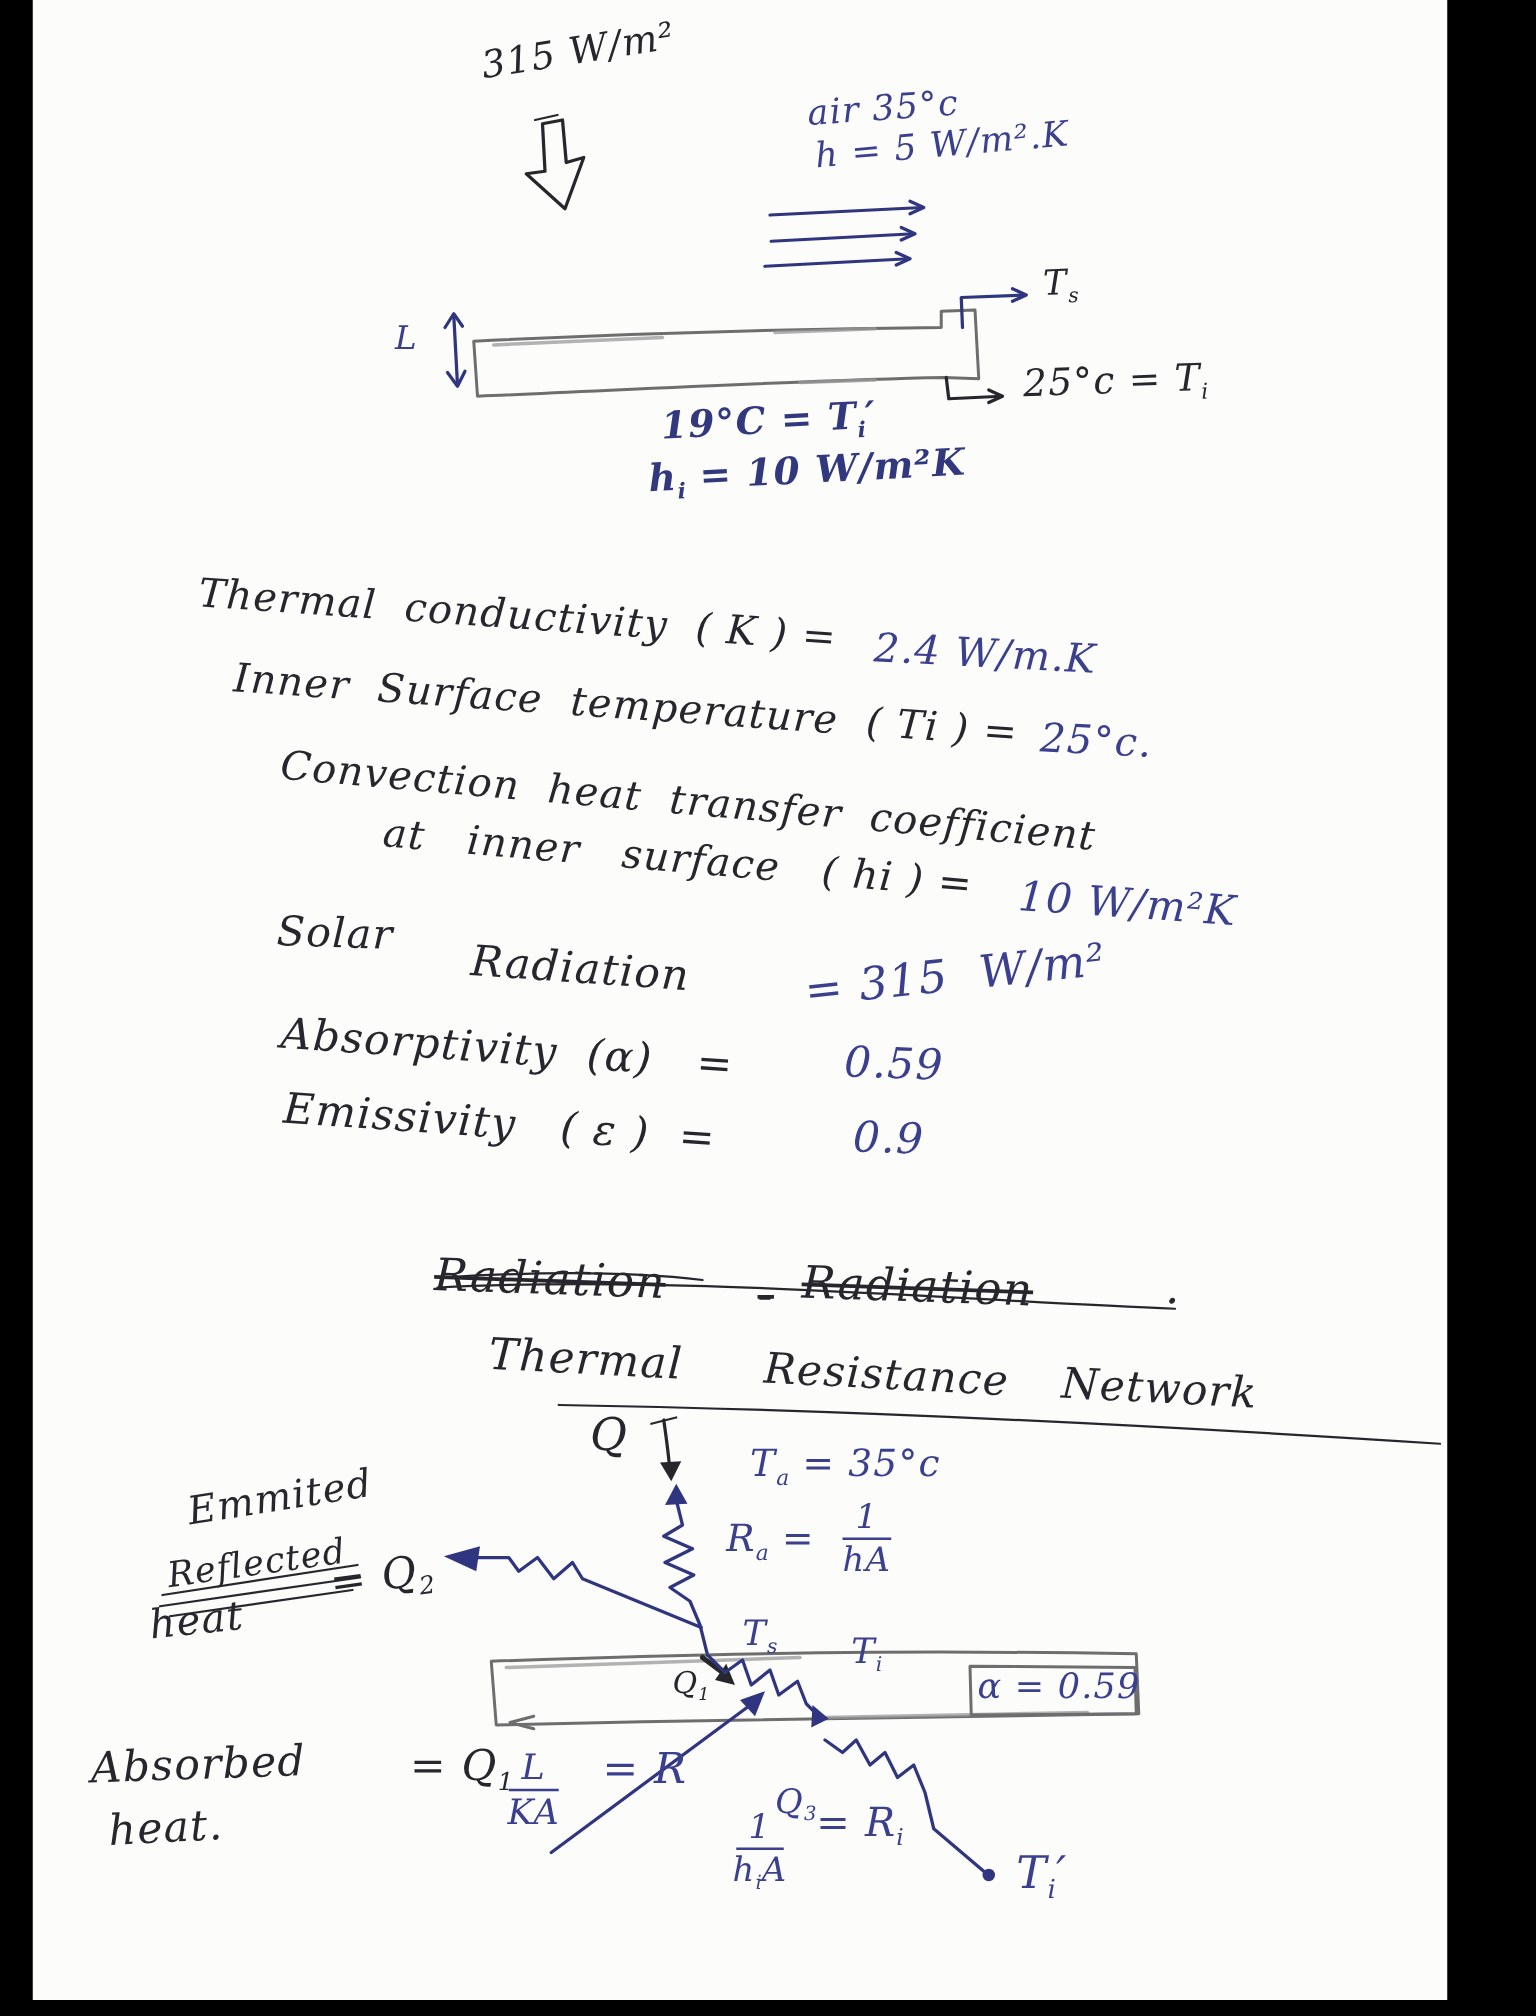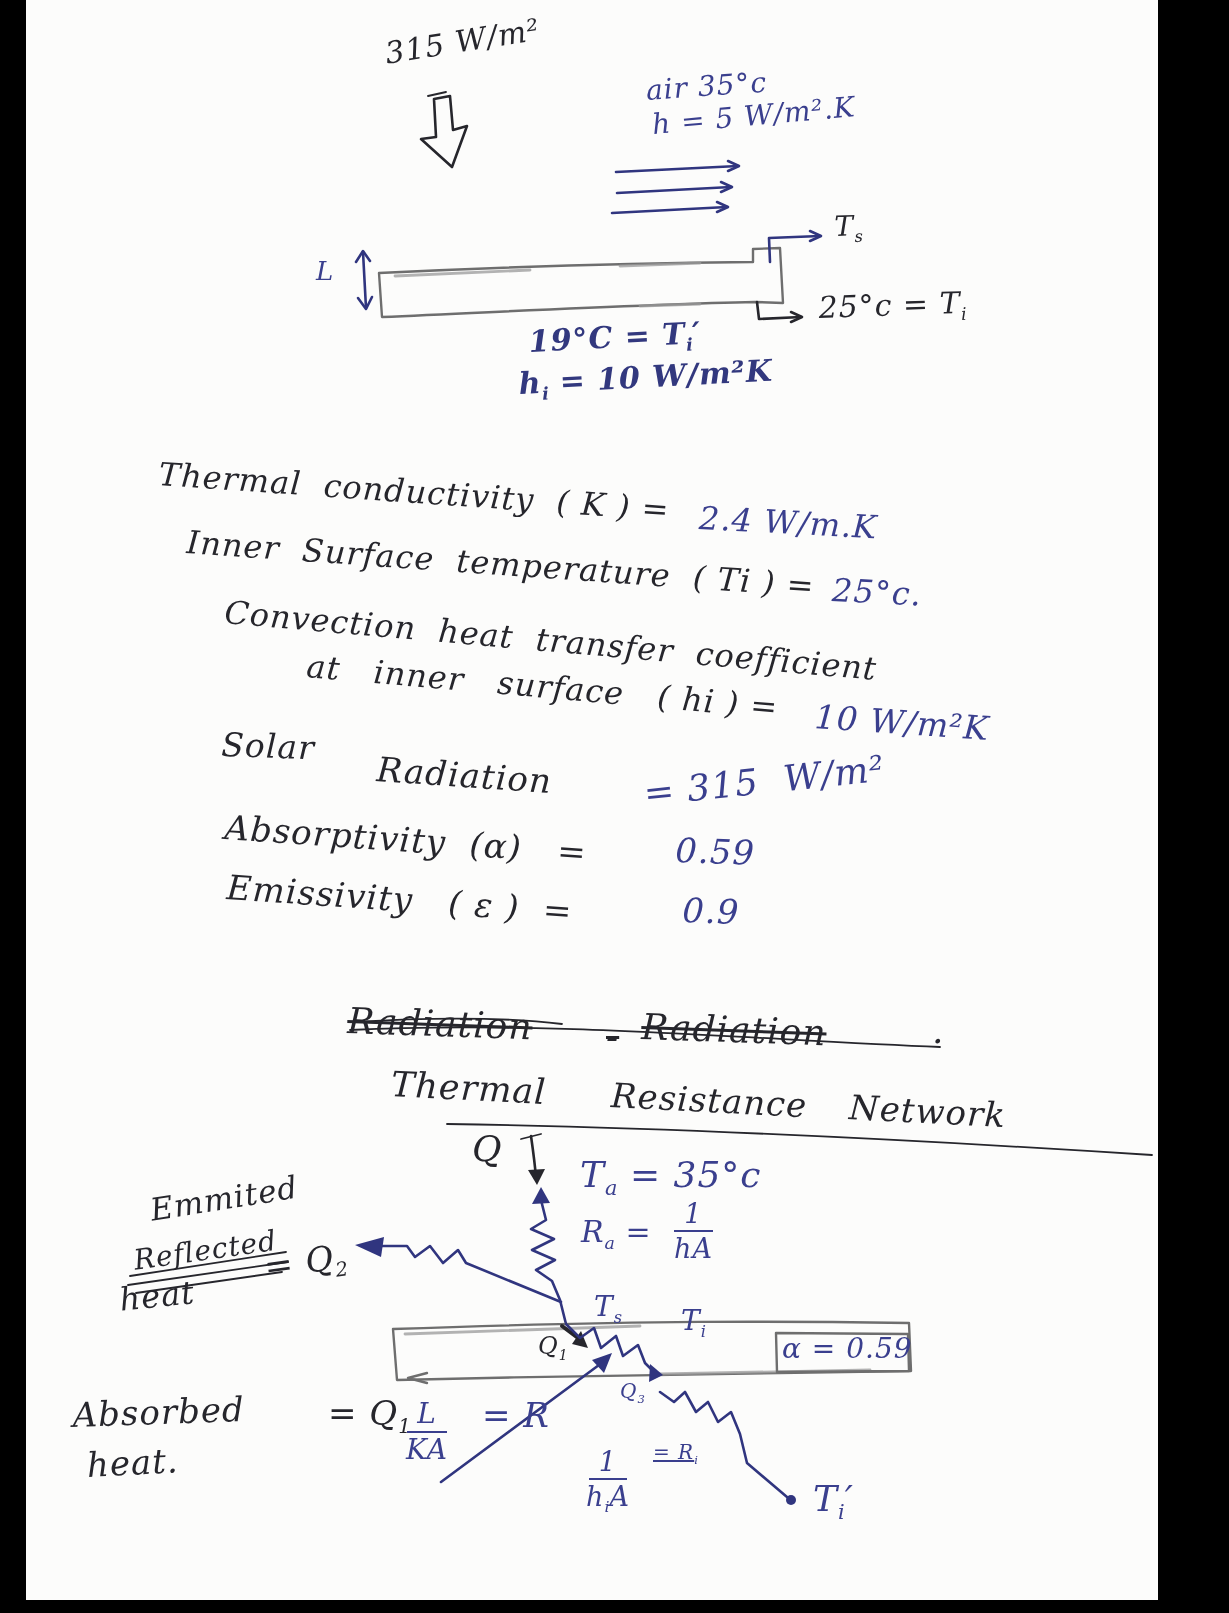--- a/index.html
+++ b/index.html
@@ -157,40 +157,40 @@
   <div class="hw black pstrike" style="left:348px;top:1002px;font-size:36px;transform:rotate(2deg);">Radiation</div>
   <div class="hw black pstrike" style="left:606px;top:1018px;font-size:36px;">-</div>
   <div class="hw black pstrike" style="left:642px;top:1008px;font-size:36px;transform:rotate(2deg);">Radiation</div>
   <div class="hw black" style="left:932px;top:1012px;font-size:36px;">.</div>
 
   <div class="hw black" style="left:392px;top:1066px;font-size:35px;transform:rotate(3deg);">Thermal</div>
   <div class="hw black" style="left:612px;top:1078px;font-size:34px;transform:rotate(3deg);">Resistance</div>
   <div class="hw black" style="left:850px;top:1090px;font-size:34px;transform:rotate(3deg);">Network</div>
 
   <div class="hw black" style="left:472px;top:1130px;font-size:36px;">Q</div>
-  <div class="hw blue" style="left:580px;top:1156px;font-size:36px;"><span>T</span><sub>a</sub><span> = 35°c</span></div>
+  <div class="hw blue" style="left:600px;top:1156px;font-size:30px;"><span>T</span><sub>a</sub><span> = 35°c</span></div>
   <div class="hw blue" style="left:581px;top:1216px;font-size:30px;"><span>R</span><sub>a</sub><span> =</span></div>
   <div class="hw blue frac" style="left:674px;top:1200px;font-size:27px;"><span class="num">1</span><span class="den">hA</span></div>
 
   <div class="hw black" style="left:148px;top:1194px;font-size:31px;transform:rotate(-9deg);">Emmited</div>
   <div class="hw black" style="left:132px;top:1246px;font-size:28px;transform:rotate(-8deg);">Reflected</div>
   <div class="hw black" style="left:118px;top:1284px;font-size:32px;transform:rotate(-6deg);">heat</div>
   <div class="hw black" style="left:262px;top:1250px;font-size:34px;transform:rotate(-8deg);"><span>= Q</span><sub>2</sub></div>
 
   <div class="hw blue" style="left:594px;top:1292px;font-size:28px;"><span>T</span><sub>s</sub></div>
   <div class="hw black" style="left:538px;top:1334px;font-size:24px;"><span>Q</span><sub>1</sub></div>
   <div class="hw blue" style="left:782px;top:1334px;font-size:28px;">α = 0.59</div>
   <div class="hw blue" style="left:681px;top:1306px;font-size:28px;"><span>T</span><sub>i</sub></div>
-  <div class="hw blue" style="left:620px;top:1381px;font-size:20px;text-align:center;"><span>Q</span><sub>3</sub></div>
+  <div class="hw blue" style="left:620px;top:1428px;font-size:27px;text-align:center;"><span>Q</span><sub>3</sub></div>
 
   <div class="hw blue frac" style="left:406px;top:1400px;font-size:28px;"><span class="num">L</span><span class="den">KA</span></div>
   <div class="hw blue" style="left:482px;top:1398px;font-size:34px;">= R</div>
 
   <div class="hw blue frac" style="left:586px;top:1448px;font-size:27px;"><span class="num">1</span><span class="den"><span>h</span><sub>i</sub><span>A</span></span></div>
-  <div class="hw blue" style="left:653px;top:1442px;font-size:20px;text-decoration:underline;"><span>= R</span><sub>i</sub></div>
+  <div class="hw blue" style="left:653px;top:1442px;font-size:32px;"><span>= R</span><sub>i</sub></div>
   <div class="hw blue" style="left:813px;top:1480px;font-size:36px;"><span>T</span><sub>i</sub><span>′</span></div>
 
   <div class="hw black" style="left:72px;top:1398px;font-size:34px;transform:rotate(-2deg);">Absorbed</div>
   <div class="hw black" style="left:328px;top:1396px;font-size:34px;"><span>= Q</span><sub>1</sub></div>
   <div class="hw black" style="left:86px;top:1448px;font-size:34px;transform:rotate(-3deg);">heat.</div>
 
   <div class="bar" style="left:0;top:0;width:26px;height:1613px;"></div>
   <div class="bar" style="left:1158px;top:0;width:71px;height:1613px;"></div>
   <div class="bar" style="left:0;top:1600px;width:1229px;height:13px;"></div>
 </div>

